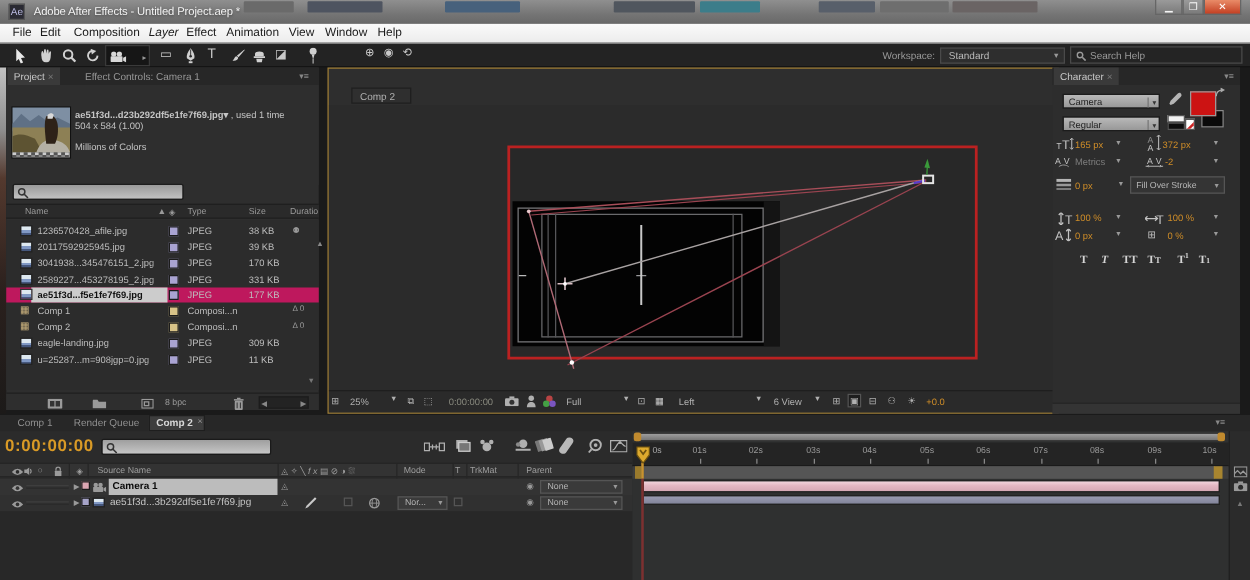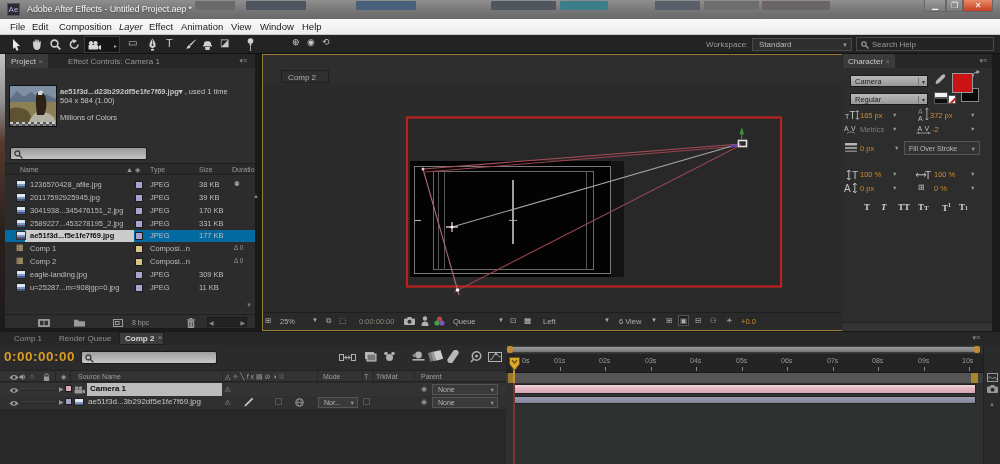--- a/index.html
+++ b/index.html
@@ -252,21 +252,21 @@
           <span class="fty">JPEG</span>
           <span class="fsz">170 KB</span>
         </div>
       <div class="frow" style="top:42px;">
           <span class="fic"></span>
           <span class="fnm">2589227...453278195_2.jpg</span>
           <span class="fsw"></span>
           <span class="fty">JPEG</span>
           <span class="fsz">331 KB</span>
         </div>
-      <div class="frow" style="top:54px;background:#0369a1;">
+      <div class="frow" style="top:54px;background:#be185d;">
           <span class="abs" style="left:20px;top:0;width:109px;height:12px;background:#cccccc;"></span>
           <span class="fic" style="border-color:#333;"></span>
           <span class="fnm" style="color:#111;font-weight:bold;">ae51f3d...f5e1fe7f69.jpg</span>
           <span class="fsw"></span>
           <span class="fty">JPEG</span>
           <span class="fsz">177 KB</span>
         </div>
       <div class="frow" style="top:67px;">
           <span class="cic">▦</span>
           <span class="fnm">Comp 1</span>
@@ -382,21 +382,21 @@
         </svg>
       <svg class="abs" style="left:158px;top:3px;" width="8" height="10" viewBox="0 0 8 10">
           <circle cx="4" cy="2.5" r="2.2" fill="#b0b0b0"></circle>
           <path d="M0.5 10 C0.5 6.5 2 5.5 4 5.5 C6 5.5 7.5 6.5 7.5 10 Z" fill="#b0b0b0"></path>
         </svg>
       <svg class="abs" style="left:171px;top:3px;" width="11" height="10">
           <circle cx="5.5" cy="3" r="2.6" fill="#b84444"></circle>
           <circle cx="3" cy="7" r="2.6" fill="#44a044"></circle>
           <circle cx="8" cy="7" r="2.6" fill="#7a55c0"></circle>
         </svg>
-      <span class="abs" style="left:190px;top:4px;">Queue</span>
+      <span class="abs" style="left:190px;top:4px;">Full</span>
       <span class="abs" style="left:235px;top:4px;font-size:6px;">▼</span>
       <span class="abs" style="left:247px;top:3px;">⊡</span>
       <span class="abs" style="left:261px;top:3px;color:#c8c8c8;">▦</span>
       <span class="abs" style="left:280px;top:4px;">Left</span>
       <span class="abs" style="left:341px;top:4px;font-size:6px;">▼</span>
       <span class="abs" style="left:356px;top:4px;">6 View</span>
       <span class="abs" style="left:388px;top:4px;font-size:6px;">▼</span>
       <span class="abs" style="left:403px;top:3px;">⊞</span>
       <span class="abs" style="left:415px;top:2px;background:#1e1e1e;border:1px solid #555;padding:0 1px;">▣</span>
       <span class="abs" style="left:432px;top:3px;">⊟</span>

